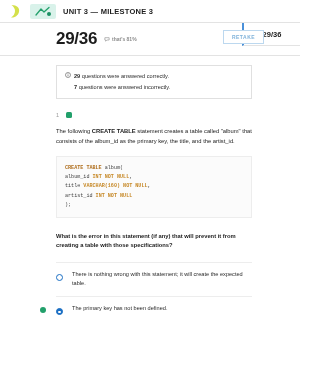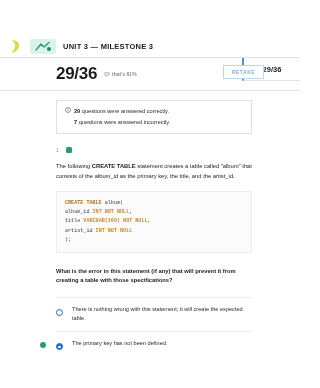--- a/index.html
+++ b/index.html
@@ -9,21 +9,20 @@
     font-family: "Liberation Sans", sans-serif;
     overflow: hidden;
   }
   .page { position: relative; width: 300px; height: 388px; background: #fff; }
 
   
   .topbar {
     height: 23px; display: flex; align-items: center;
     border-bottom: 1px solid #e3e3e3; background: #fff;
     padding-left: 6px;
-    margin-top: 35px;
   }
   .logo {
     width: 16px; height: 16px; flex: 0 0 16px;
     display: flex; align-items: center; justify-content: center;
   }
   .logo svg { display: block; }
   .unit-icon {
     width: 26px; height: 15px; flex: 0 0 26px;
     background: #d9f2ea; border-radius: 2px;
     margin-left: 8px; display: flex; align-items: center; justify-content: center;

